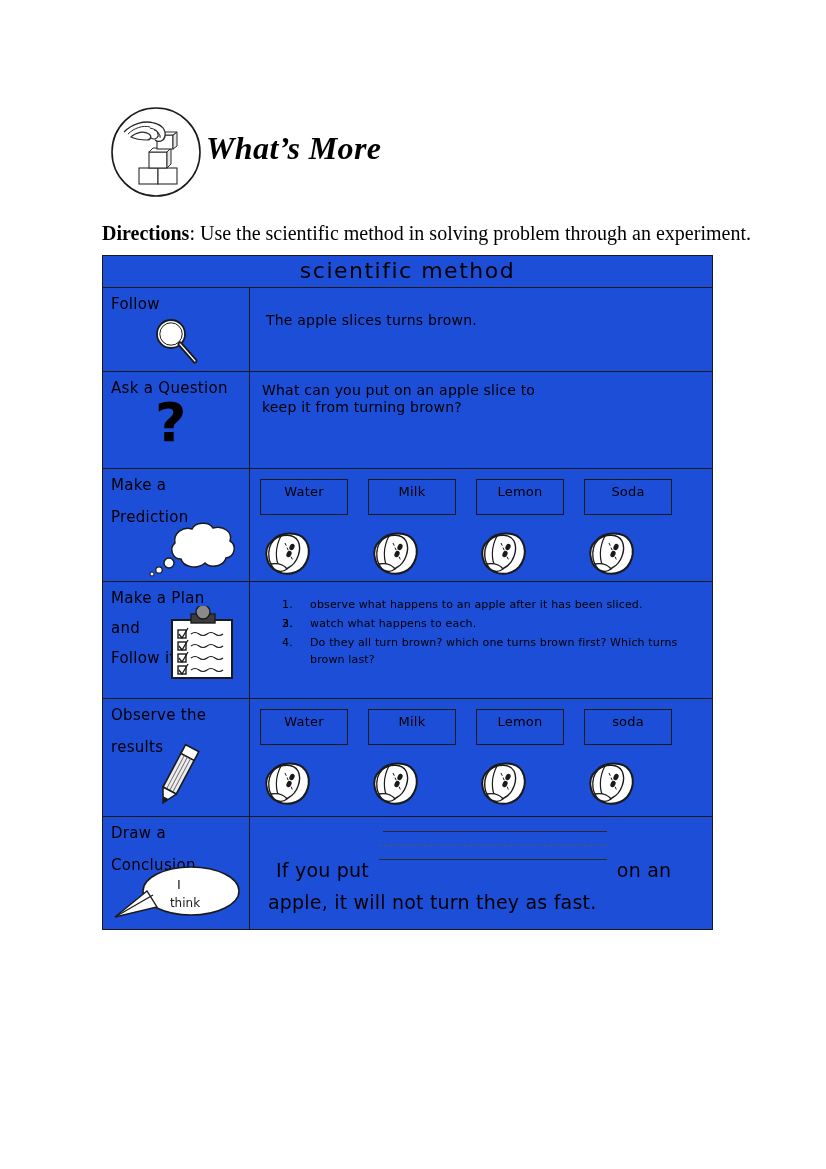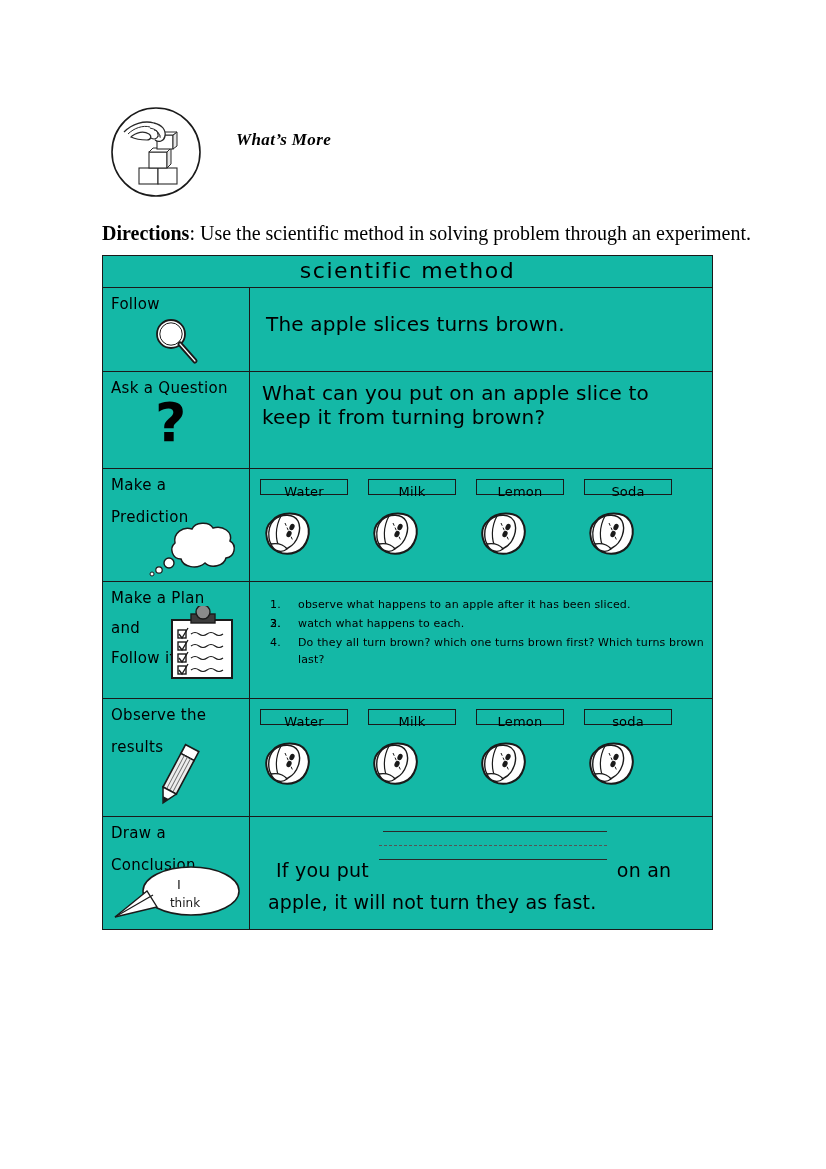--- a/index.html
+++ b/index.html
@@ -26,26 +26,26 @@
   }
   .header-icon {
     position: absolute;
     left: 8px;
     top: 2px;
     width: 92px;
     height: 92px;
   }
   .header-title {
     position: absolute;
-    left: 134px;
+    left: 104px;
     top: 26px;
     font-family: "Liberation Serif", serif;
     font-weight: bold;
     font-style: italic;
-    font-size: 17px;
+    font-size: 32px;
     letter-spacing: 0.4px;
     white-space: nowrap;
   }
 
   
   .directions {
     position: absolute;
     left: 102px;
     top: 222px;
     width: 640px;
@@ -57,21 +57,21 @@
 
   
   .sm-table {
     position: absolute;
     left: 102px;
     top: 255px;
     width: 611px;
     border: 1.5px solid #1a1a1a;
     border-collapse: collapse;
     box-sizing: border-box;
-    background: #14b8a6;
+    background: #1d4ed8;
   }
   .sm-row {
     display: flex;
     border-bottom: 1.5px solid #1a1a1a;
     box-sizing: border-box;
   }
   .sm-row:last-child { border-bottom: none; }
 
   .title-row {
     display: block;
@@ -101,30 +101,30 @@
     padding: 6px 8px 6px 10px;
   }
   .lbl-txt {
     font-family: "DejaVu Sans", sans-serif;
     font-size: 15px;
     line-height: 1.45;
     letter-spacing: 0.3px;
   }
   .cnt-txt {
     font-family: "DejaVu Sans", sans-serif;
-    font-size: 20px;
+    font-size: 14px;
     line-height: 1.25;
     letter-spacing: 0.2px;
   }
 
   
   .r-observe   { height: 84px; }
   .r-question  { height: 97px; }
   .r-predict   { height: 113px; }
-  .r-plan      { height: 117px; }
+  .r-plan      { height: 117px; gap: 12px; }
   .r-record    { height: 118px; }
   .r-conclude  { height: 112px; }
 
   
   .ic {
     position: absolute;
   }
   .ic-magnify { left: 48px; top: 28px; }
   .ic-qmark   { left: 52px;  top: 24px; }
   .ic-thought { left: 42px;  top: 46px; }
@@ -144,21 +144,21 @@
     display: flex;
     gap: 20px;
     padding-top: 4px;
   }
   .sample {
     width: 88px;
     text-align: center;
   }
   .sample-box {
     border: 1.4px solid #1a1a1a;
-    height: 16px;
+    height: 36px;
     line-height: 24px;
     font-family: "DejaVu Sans", sans-serif;
     font-size: 13px;
     letter-spacing: 0.2px;
     box-sizing: border-box;
   }
   .sample-apple {
     margin-top: 12px;
     height: 50px;
   }

